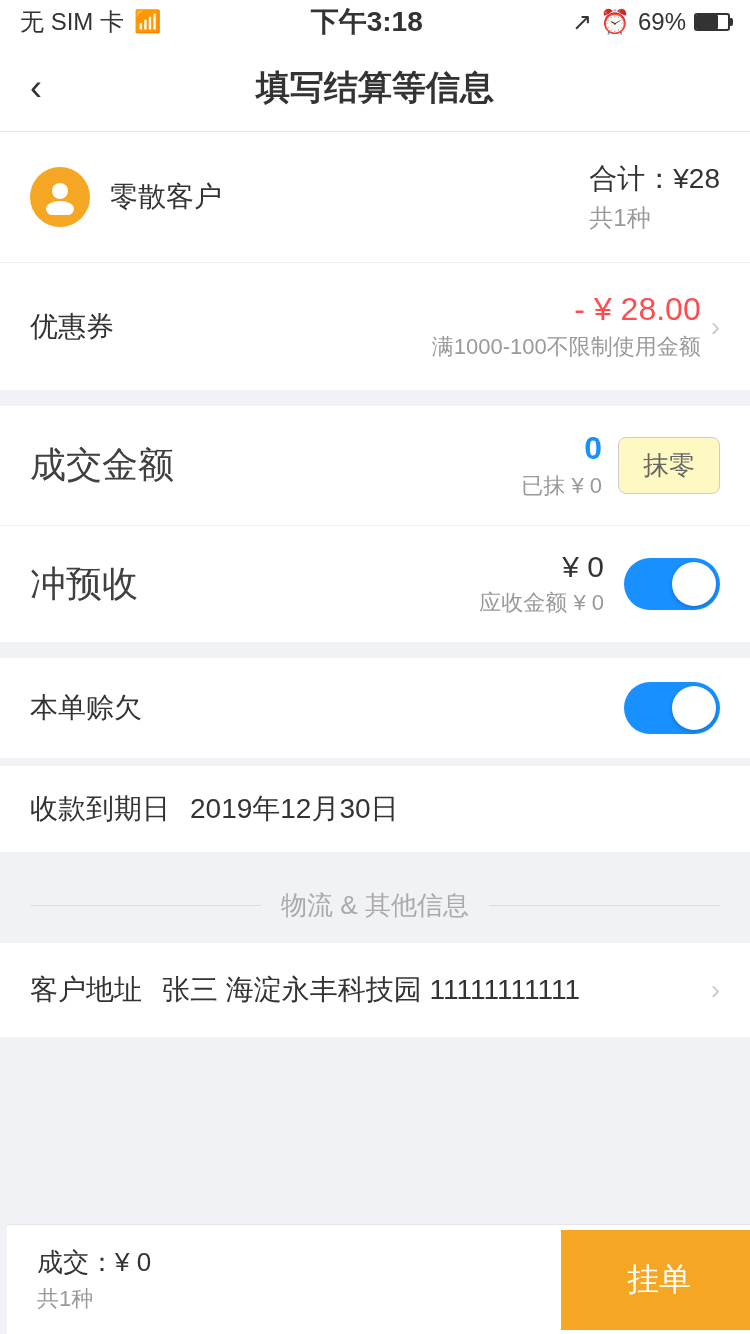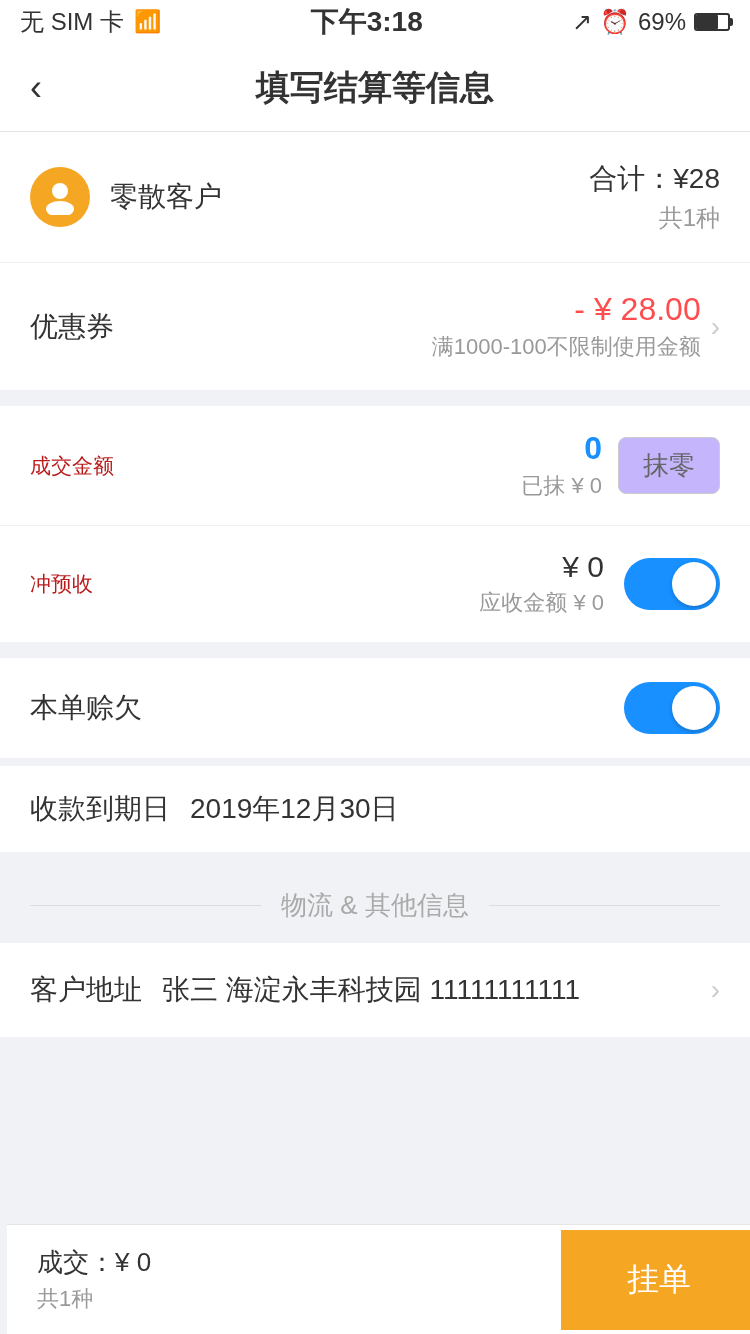--- a/index.html
+++ b/index.html
@@ -98,21 +98,21 @@
       display: flex; align-items: center; justify-content: center;
       color: #fff;
       font-size: 28px;
     }
     .customer-name {
       font-size: 28px;
       color: #333;
       font-weight: 500;
     }
     .customer-right {
-      text-align: right;
+      text-align: left;
     }
     .total-amount {
       font-size: 28px;
       color: #333;
     }
     .total-count {
       font-size: 24px;
       color: #999;
       margin-top: 4px;
     }
@@ -161,22 +161,22 @@
       display: flex;
       align-items: center;
       justify-content: space-between;
       padding: 24px 30px;
       border-bottom: 1px solid #f0f0f0;
     }
     .transaction-row:last-child {
       border-bottom: none;
     }
     .row-label {
-      font-size: 21px;
-      color: #b91c1c;
+      font-size: 36px;
+      color: #404040;
     }
     .row-right {
       display: flex;
       align-items: center;
       gap: 16px;
     }
     .amount-wrap {
       text-align: right;
     }
     .amount-value {
@@ -188,21 +188,21 @@
       font-size: 22px;
       color: #999;
       margin-top: 4px;
     }
     .round-btn {
       border: 1.5px solid #ccc;
       border-radius: 8px;
       padding: 10px 24px;
       font-size: 26px;
       color: #666;
-      background: #c4b5fd;
+      background: #fef9c3;
       cursor: pointer;
       white-space: nowrap;
     }
 
     
     .precollect-row {
       display: flex;
       align-items: center;
       justify-content: space-between;
       padding: 24px 30px;

